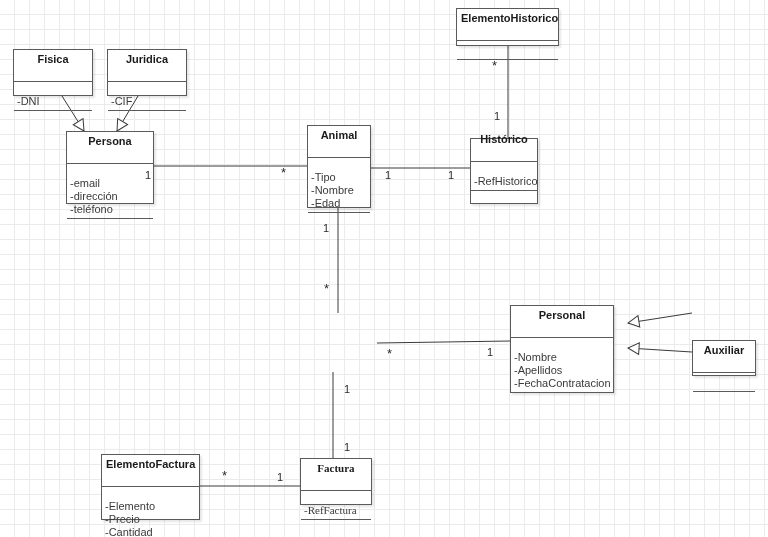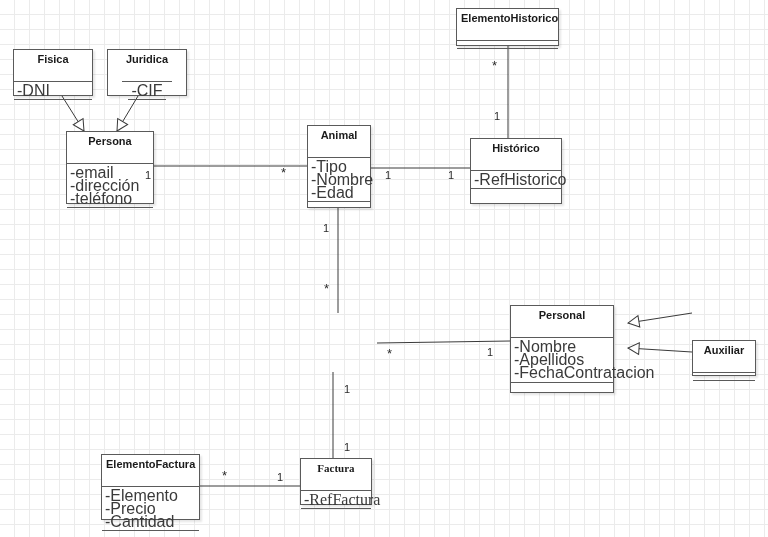--- a/index.html
+++ b/index.html
@@ -47,24 +47,25 @@
     color: #1a1a1a;
     padding: 3px 4px 15px 4px;
     border-bottom: 1px solid #5a5a5a;
     white-space: nowrap;
     line-height: 13px;
   }
   .uml-attrs {
     box-sizing: border-box;
     border-bottom: 1px solid #5a5a5a;
     padding: 2px 3px 2px 3px;
-    font-size: 16px;
+    font-size: 11px;
     color: #3a3a3a;
     line-height: 13px;
     flex: 1 1 auto;
+    margin-top: 11px;
   }
   .uml-attrs.empty {
     min-height: 8px;
     padding: 0;
   }
   .uml-ops {
     box-sizing: border-box;
     padding: 2px 3px;
     font-size: 11px;
     color: #3a3a3a;
@@ -117,21 +118,21 @@
   </svg>
 
   <div class="uml-class" style="left:13px; top:49px; width:80px; height:47px;">
     <div class="uml-name">Fisica</div>
     <div class="uml-attrs">
       <div class="attr-line">-DNI</div>
     </div>
     <div class="uml-ops"></div>
   </div>
 
-  <div class="uml-class" style="left:107px; top:49px; width:80px; height:47px;align-items:center;">
+  <div class="uml-class" style="left:107px; top:49px; width:80px; height:47px;">
     <div class="uml-name">Juridica</div>
     <div class="uml-attrs">
       <div class="attr-line">-CIF</div>
     </div>
     <div class="uml-ops"></div>
   </div>
 
   <div class="uml-class" style="left:66px; top:131px; width:88px; height:73px;">
     <div class="uml-name">Persona</div>
     <div class="uml-attrs">
@@ -145,21 +146,21 @@
   <div class="uml-class" style="left:307px; top:125px; width:64px; height:83px;">
     <div class="uml-name">Animal</div>
     <div class="uml-attrs">
       <div class="attr-line">-Tipo</div>
       <div class="attr-line">-Nombre</div>
       <div class="attr-line">-Edad</div>
     </div>
     <div class="uml-ops"></div>
   </div>
 
-  <div class="uml-class" style="left:470px; top:138px; width:92px; height:66px;">
+  <div class="uml-class" style="left:470px; top:138px; width:68px; height:66px;justify-content:center;">
     <div class="uml-name">Histórico</div>
     <div class="uml-attrs">
       <div class="attr-line">-RefHistorico</div>
     </div>
     <div class="uml-ops" style="min-height:22px;"></div>
   </div>
 
   <div class="uml-class" style="left:456px; top:8px; width:103px; height:38px;">
     <div class="uml-name">ElementoHistorico</div>
     <div class="uml-attrs empty"></div>

